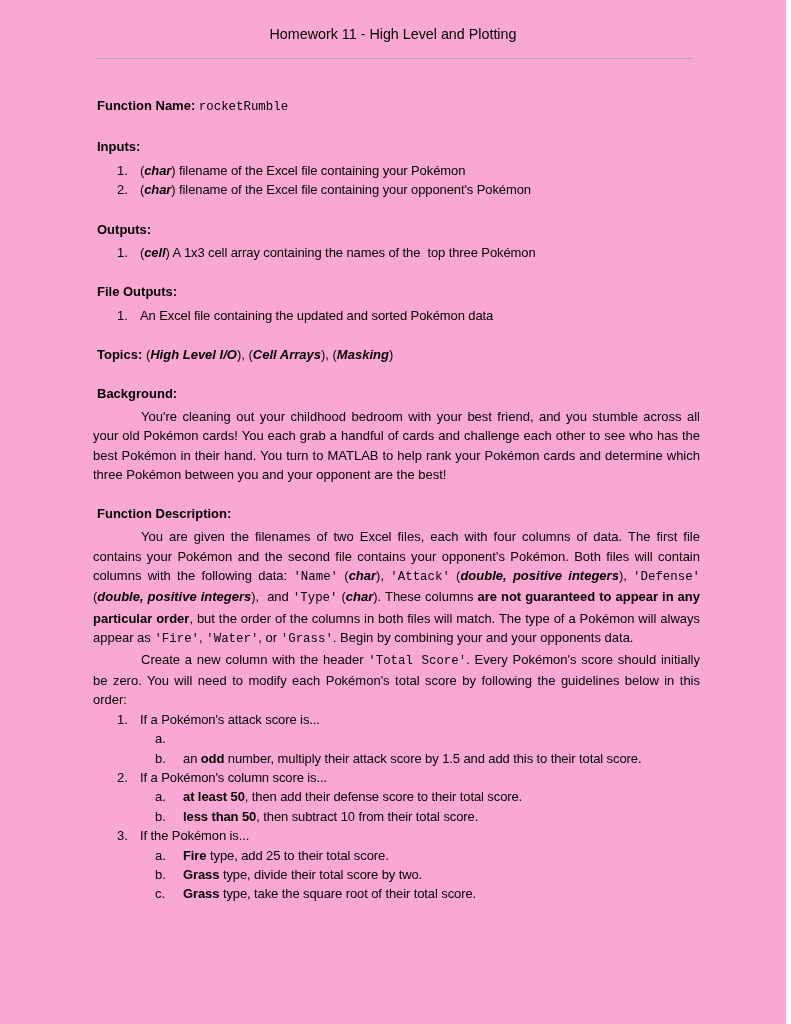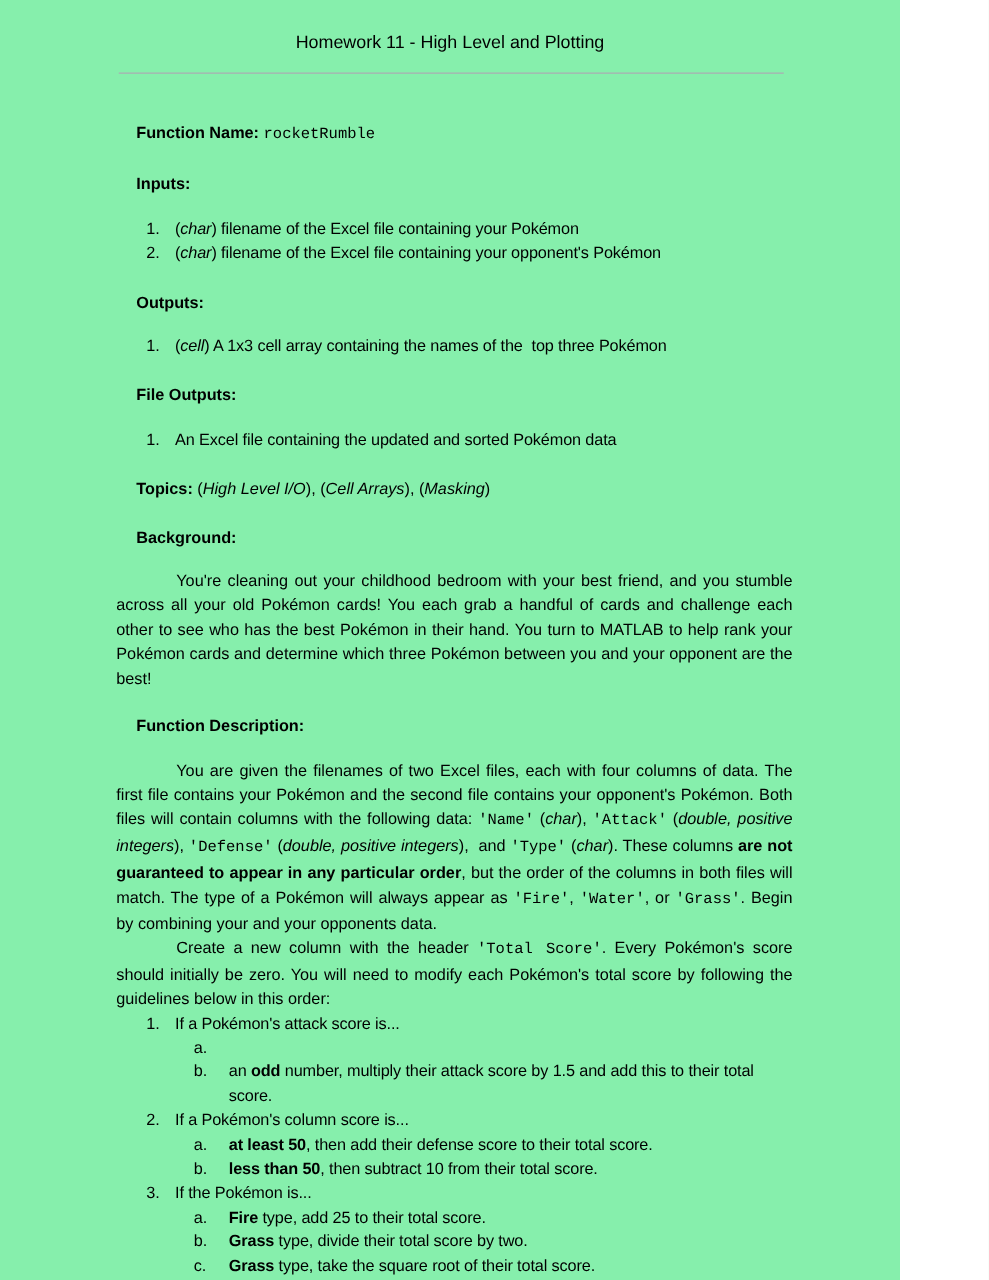--- a/index.html
+++ b/index.html
@@ -4,47 +4,47 @@
 <style>
   html,body{margin:0;padding:0;background:#ffffff;}
   body{
     width:791px;height:1024px;
     font-family:"Liberation Sans","DejaVu Sans",sans-serif;
     color:#000;
     font-size:13px;
     line-height:19.4px;
     -webkit-font-smoothing:antialiased;
   }
-  .page{position:relative;width:720px;height:1024px;background:#86efac;overflow:hidden;}
+  .page{position:relative;width:786px;height:1024px;background:#f9a8d4;overflow:hidden;}
   .title{
     margin:0;padding-top:26px;
     text-align:center;
     font-size:14.3px;font-weight:400;line-height:17px;
   }
   .rule{
     border:none;border-top:1px solid #aaadb2;
     margin:15px 93px 0 95px;
   }
   .content{padding:0 86px 0 93px;}
-  .line{margin:16px;}
+  .line{margin:4px;}
   .fn-line{margin-top:37px;}
   .sec{margin-top:20px;}
   .sec-sm{margin-top:19px;}
   .bold{font-weight:700;}
   .para{margin:0;text-align:justify;text-indent:48px;}
   .rich{white-space:pre-wrap;}
   .li{display:flex;letter-spacing:-0.1px;margin:0;}
   .li .marker{flex:0 0 auto;}
   .l1{padding-left:24px;}
   .l1 .marker{width:23px;}
   .l2{padding-left:62px;}
   .l2 .marker{width:28px;}
   .li .li-text{flex:1 1 auto;}
   .sb{font-weight:700;}
-  .si{font-style:italic;}
+  .si{font-style:italic;font-weight:bold;}
   .sm{font-family:"Liberation Mono","DejaVu Sans Mono",monospace;font-size:12.4px;}
 </style>
 </head>
 <body>
 
 <div class="page">
 
   <div class="title">Homework 11 - High Level and Plotting</div>
   <hr class="rule">
 

